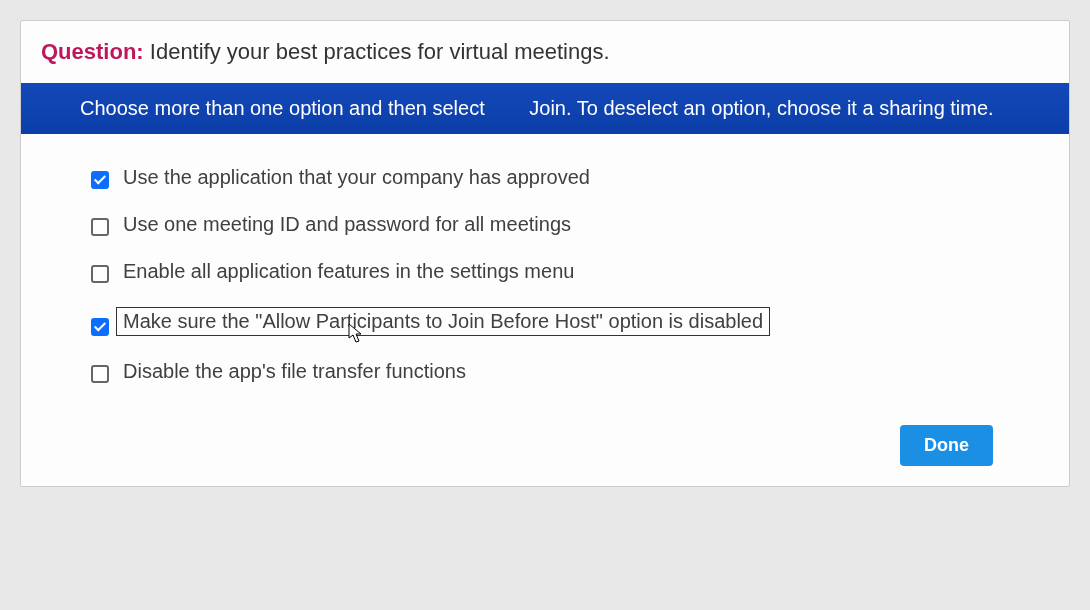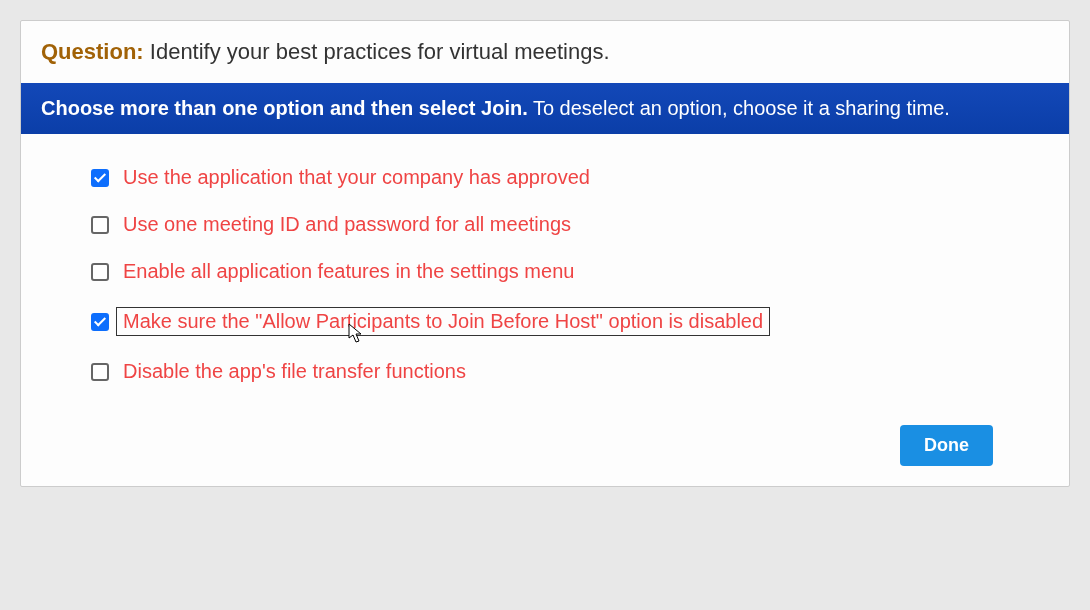--- a/index.html
+++ b/index.html
@@ -20,42 +20,43 @@
       border-radius: 2px;
       overflow: hidden;
     }
     .question-header {
       padding: 18px 20px;
       font-size: 22px;
       color: #333;
     }
     .question-label {
       font-weight: bold;
-      color: #a16207;
+      color: #be185d;
     }
     .instruction-bar {
       background: #0b3ea8;
       background: linear-gradient(to bottom, #1348b8, #0b3ea8);
       color: #fff;
       padding: 14px 20px;
       font-size: 20px;
     }
     .instruction-bold {
-      font-weight: bold;
+      font-weight: normal;
+      margin-left: 39px;
     }
     .options {
       padding: 20px 40px 10px 70px;
     }
     .option-row {
       display: flex;
-      align-items: center;
+      align-items: flex-end;
       gap: 14px;
       padding: 12px 0;
       font-size: 20px;
-      color: #ef4444;
+      color: #404040;
       position: relative;
     }
     .checkbox {
       width: 18px;
       height: 18px;
       border: 2px solid #0d6efd;
       border-radius: 3px;
       flex-shrink: 0;
       position: relative;
       background: #fff;

